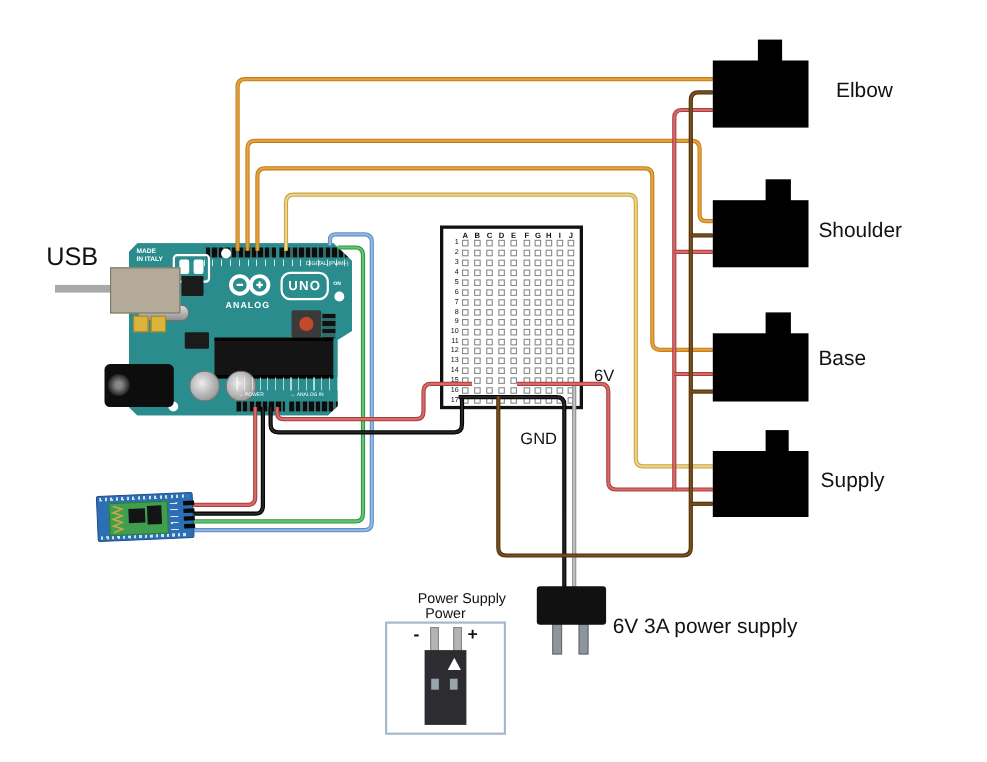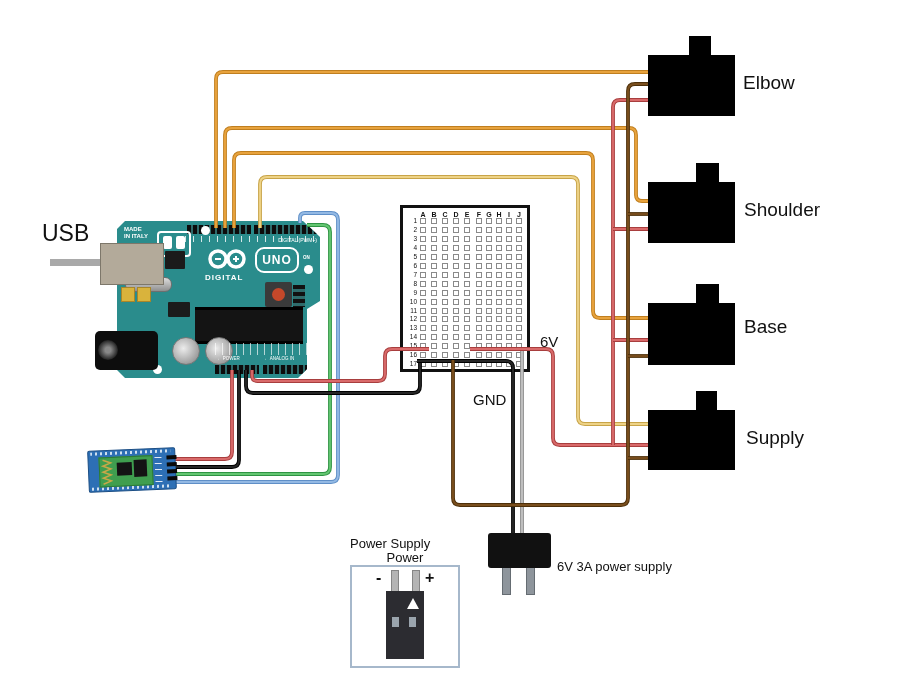--- a/index.html
+++ b/index.html
@@ -66,29 +66,29 @@
       background:repeating-linear-gradient(90deg,#cfe0ef 0 2px,transparent 2px 5px);}
   #bt-green{position:absolute;left:10px;top:6px;width:52px;height:28px;background:#3f9e4f;border:1px solid #2c7a38;}
   #bt .chip{position:absolute;background:#141414;}
   #bt .pin{position:absolute;left:78px;width:10px;height:4px;background:#0a0a0a;}
   #bt .labels{position:absolute;left:66px;top:8px;width:7px;height:26px;
       background:repeating-linear-gradient(180deg,#dfe9f5 0 1px,transparent 1px 6px);}
 
   
   #psu-body{left:488px;top:533px;width:63px;height:35px;background:#111;border-radius:3px;z-index:6;}
   .psu-prong{position:absolute;width:7px;height:26px;background:#8e959c;border:1px solid #656c72;top:567px;z-index:4;}
-  #psu-label{left:557px;top:559px;font-size:13px;}
+  #psu-label{left:557px;top:559px;font-size:19px;}
 
   
   #v6-label{left:540px;top:333px;font-size:15px;}
   #gnd-label{left:473px;top:391px;font-size:15px;}
 
   
   #inset-box{left:350px;top:565px;width:110px;height:103px;border:2px solid #a6b8cb;background:#fff;z-index:2;box-sizing:border-box;}
-  #inset-t1{left:350px;top:536px;width:110px;text-align:left;font-size:13px;}
+  #inset-t1{left:350px;top:536px;width:110px;text-align:right;font-size:13px;}
   #inset-t2{left:350px;top:550px;width:110px;text-align:center;font-size:13px;}
   .inset-pin{position:absolute;width:6px;height:23px;background:#b4b4b4;border:1px solid #858585;top:570px;z-index:3;}
   #inset-minus{left:376px;top:569px;font-size:16px;font-weight:bold;z-index:3;}
   #inset-plus{left:425px;top:569px;font-size:16px;font-weight:bold;z-index:3;}
   #inset-body{left:386px;top:591px;width:38px;height:68px;background:#2c2c31;z-index:3;}
   #inset-tri{position:absolute;left:21px;top:7px;width:0;height:0;border-left:6px solid transparent;
      border-right:6px solid transparent;border-bottom:11px solid #fff;}
   .inset-sq{position:absolute;top:26px;width:7px;height:10px;background:#9aa4ad;}
 </style>
 </head>
@@ -113,21 +113,21 @@
     <div class="bhole" style="left:36px;top:144px;"></div>
     <div id="digital-text">DIGITAL (PWM~)</div>
     <svg width="46" height="24" style="position:absolute;left:88px;top:26px;">
       <circle cx="13" cy="12" r="8" fill="none" stroke="#fff" stroke-width="3.5"></circle>
       <circle cx="31" cy="12" r="8" fill="none" stroke="#fff" stroke-width="3.5"></circle>
       <line x1="10" y1="12" x2="16" y2="12" stroke="#fff" stroke-width="2"></line>
       <line x1="28" y1="12" x2="34" y2="12" stroke="#fff" stroke-width="2"></line>
       <line x1="31" y1="9" x2="31" y2="15" stroke="#fff" stroke-width="2"></line>
     </svg>
     <div id="uno-box">UNO</div>
-    <div id="brand">DIGITAL</div>
+    <div id="brand">ANALOG</div>
     <div id="crystal"></div>
     <div class="ic" style="left:48px;top:30px;width:20px;height:18px;"></div>
     <div class="ic" style="left:51px;top:81px;width:22px;height:15px;"></div>
     <div class="ycap" style="left:4px;top:66px;"></div>
     <div class="ycap" style="left:20px;top:66px;"></div>
     <div id="reset-btn">
         <b></b>
       </div>
     <div id="icsp"></div>
     <div id="atmega"></div>
@@ -388,21 +388,21 @@
       <path d="M628,214L648,214" fill="none" stroke="#7a4f1e" stroke-width="1.9" stroke-linecap="butt"></path>
       <path d="M628,356L648,356" fill="none" stroke="#4e300a" stroke-width="3.8" stroke-linecap="butt"></path>
       <path d="M628,356L648,356" fill="none" stroke="#7a4f1e" stroke-width="1.9" stroke-linecap="butt"></path>
       <path d="M628,458L648,458" fill="none" stroke="#4e300a" stroke-width="3.8" stroke-linecap="butt"></path>
       <path d="M628,458L648,458" fill="none" stroke="#7a4f1e" stroke-width="1.9" stroke-linecap="butt"></path>
     </svg>
 
   <div id="servos">
       <div class="servo-tab" style="left: 689px; top: 36px; width: 22px; height: 21px;"></div>
       <div class="servo-body" style="left: 648px; top: 55px; width: 87px; height: 61px;"></div>
-      <div class="servo-label" style="left: 743px; top: 72px;">Elbow</div>
+      <div class="servo-label" style="left: 760px; top: 72px;">Elbow</div>
       <div class="servo-tab" style="left: 696px; top: 163px; width: 23px; height: 21px;"></div>
       <div class="servo-body" style="left: 648px; top: 182px; width: 87px; height: 61px;"></div>
       <div class="servo-label" style="left: 744px; top: 199px;">Shoulder</div>
       <div class="servo-tab" style="left: 696px; top: 284px; width: 23px; height: 21px;"></div>
       <div class="servo-body" style="left: 648px; top: 303px; width: 87px; height: 62px;"></div>
       <div class="servo-label" style="left: 744px; top: 316px;">Base</div>
       <div class="servo-tab" style="left: 696px; top: 391px; width: 21px; height: 21px;"></div>
       <div class="servo-body" style="left: 648px; top: 410px; width: 87px; height: 60px;"></div>
       <div class="servo-label" style="left: 746px; top: 427px;">Supply</div>
     </div>

